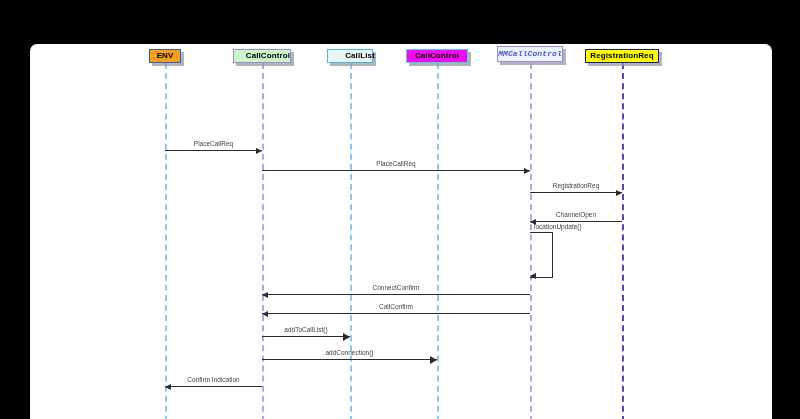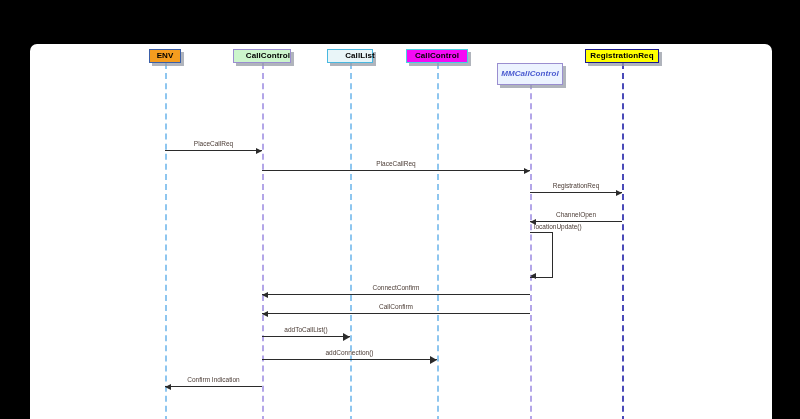--- a/index.html
+++ b/index.html
@@ -54,21 +54,21 @@
         </div>
         <div class="actor" style="left: 203px; top: 5px; width: 58px; height: 14px; background: rgb(204, 245, 204); border: 1px solid rgb(154, 142, 208); color: rgb(0, 0, 0); box-shadow: rgba(150, 155, 165, 0.75) 3px 3px 0px 0px; justify-content: flex-end;">
           <span class="actor-inner">CallControl</span>
         </div>
         <div class="actor" style="left: 297px; top: 5px; width: 46px; height: 14px; background: rgb(233, 245, 248); border: 1px solid rgb(73, 184, 224); color: rgb(0, 0, 0); box-shadow: rgba(150, 155, 165, 0.75) 3px 3px 0px 0px; padding-left: 20px;">
           <span class="actor-inner">CallList</span>
         </div>
         <div class="actor" style="left: 376px; top: 5px; width: 62px; height: 14px; background: rgb(245, 10, 245); border: 1px solid rgb(73, 208, 224); color: rgb(0, 0, 0); box-shadow: rgba(150, 155, 165, 0.75) 3px 3px 0px 0px;">
           <span class="actor-inner">CallControl</span>
         </div>
-        <div class="actor" style="left: 467px; top: 19px; width: 66px; height: 22px; background: rgb(236, 243, 255); border: 1px solid rgb(154, 142, 208); color: rgb(74, 90, 208); box-shadow: rgba(150, 155, 165, 0.75) 3px 3px 0px 0px; font-style: italic;">
+        <div class="actor" style="left: 467px; top: 2px; width: 66px; height: 16px; background: rgb(236, 243, 255); border: 1px solid rgb(154, 142, 208); color: rgb(74, 90, 208); box-shadow: rgba(150, 155, 165, 0.75) 3px 3px 0px 0px; font-style: italic; font-family: Liberation Mono, monospace;">
           <span class="actor-inner">MMCallControl</span>
         </div>
         <div class="actor" style="left: 555px; top: 5px; width: 74px; height: 14px; background: rgb(255, 255, 0); border: 1px solid rgb(26, 26, 140); color: rgb(0, 0, 0); box-shadow: rgba(150, 155, 165, 0.75) 3px 3px 0px 0px;">
           <span class="actor-inner">RegistrationReq</span>
         </div>
       </div>
     <div id="messages">
         <div class="msg" style="left: 135px; top: 106px; width: 97px;"></div>
         <div class="head open-r" style="left: 226px; top: 103.5px;"></div>
         <div class="mlabel" style="left: 135px; width: 97px; top: 97px;">PlaceCallReq</div>

